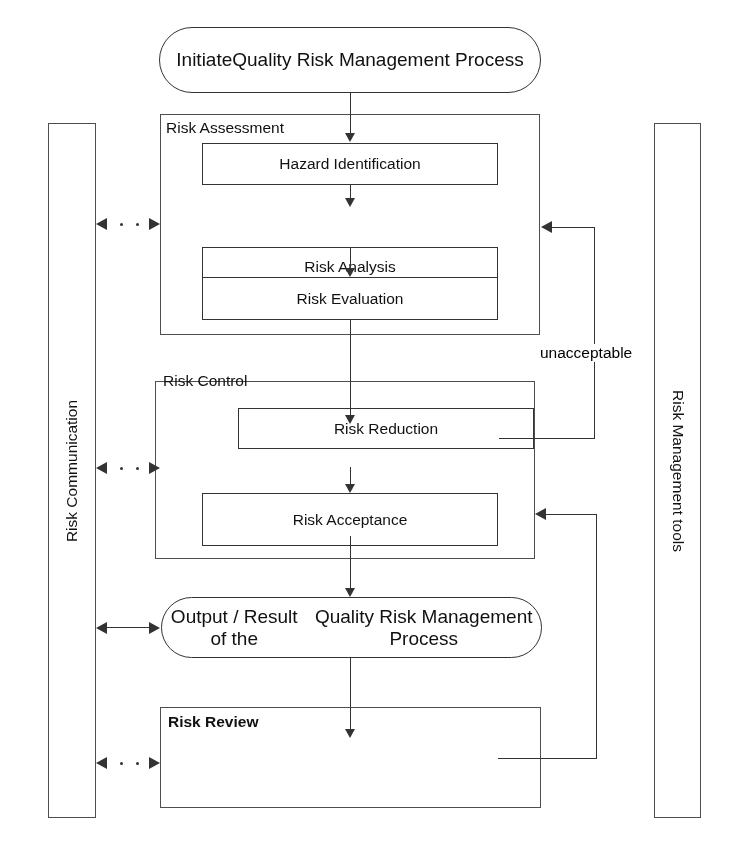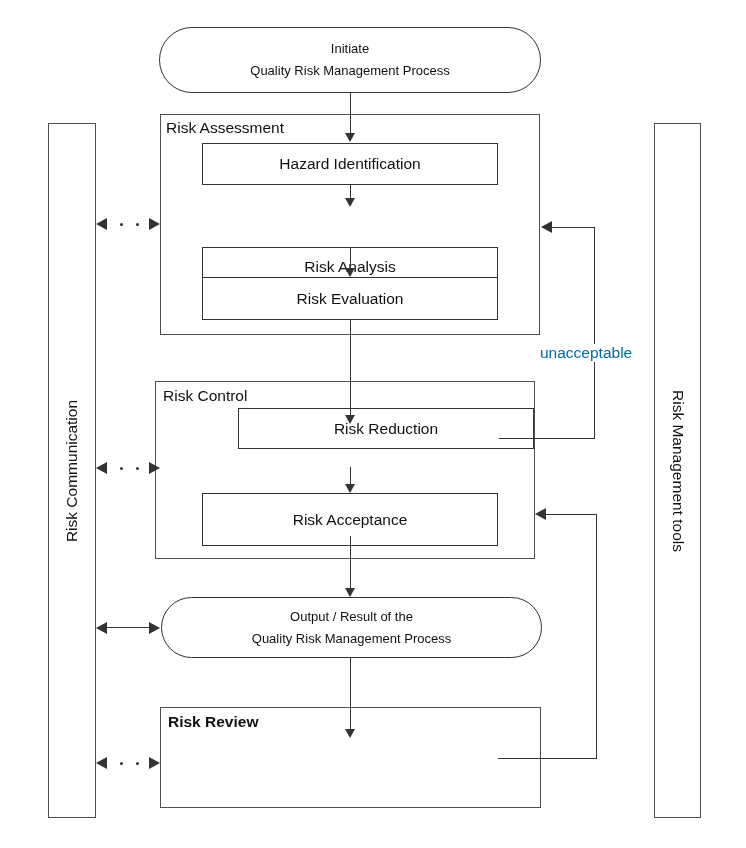--- a/index.html
+++ b/index.html
@@ -12,48 +12,48 @@
   .rot-ccw{transform:translate(-50%,-50%) rotate(-90deg);}
   .rot-cw{transform:translate(-50%,-50%) rotate(90deg);}
   .container-box{position:absolute;border:1px solid #4f4f4f;box-sizing:border-box;background:transparent;}
   .container-label{position:absolute;font-size:15.5px;color:#111;white-space:nowrap;text-align:right;}
   .node{
     position:absolute;border:1px solid #333333;background:#ffffff;box-sizing:border-box;
     display:flex;align-items:center;justify-content:center;font-size:15.5px;text-align:center;
   }
   .oval{
     position:absolute;border:1px solid #333333;background:#ffffff;box-sizing:border-box;
-    display:flex;flex-direction:column;align-items:center;justify-content:center;
-    font-size:13px;line-height:22px;text-align:center;
+    display:flex;align-items:center;justify-content:center;
+    font-size:19px;line-height:22px;text-align:center;
   }
   .hline{position:absolute;height:1px;background:#333333;}
   .vline{position:absolute;width:1px;background:#333333;}
   .arrow-down{position:absolute;width:0;height:0;border-left:5px solid transparent;border-right:5px solid transparent;border-top:9px solid #333333;}
   .arrow-left{position:absolute;width:0;height:0;border-top:6px solid transparent;border-bottom:6px solid transparent;border-right:11px solid #333333;}
   .arrow-right{position:absolute;width:0;height:0;border-top:6px solid transparent;border-bottom:6px solid transparent;border-left:11px solid #333333;}
   .dot{position:absolute;width:3px;height:3px;border-radius:50%;background:#333333;}
-  .edge-label{position:absolute;font-size:15.5px;background:#ffffff;padding:0 2px;white-space:nowrap;color:#0369a1;}
+  .edge-label{position:absolute;font-size:15.5px;background:#ffffff;padding:0 2px;white-space:nowrap;color:#000000;}
 </style>
 </head>
 <body>
 
 <div class="canvas">
 
   <div class="sidebar" style="left:48px;top:123px;width:48px;height:695px;">
     <div class="vtext rot-ccw">Risk Communication</div>
   </div>
   <div class="sidebar" style="left:654px;top:123px;width:47px;height:695px;">
     <div class="vtext rot-cw">Risk Management tools</div>
   </div>
 
   <div class="container-box" style="left:160px;top:114px;width:380px;height:221px;"></div>
   <div class="container-label" style="left:166px;top:119px;">Risk Assessment</div>
 
   <div class="container-box" style="left:155px;top:381px;width:380px;height:178px;"></div>
-  <div class="container-label" style="left:163px;top:387px;">Risk Control</div>
+  <div class="container-label" style="left:163px;top:372px;">Risk Control</div>
 
   <div class="container-box" style="left:160px;top:707px;width:381px;height:101px;"></div>
   <div class="container-label" style="left:168px;top:713px;font-weight:bold;">Risk Review</div>
 
   <div class="node" style="left:202px;top:143px;width:296px;height:42px;">
     <span>Hazard Identification</span>
   </div>
   <div class="node" style="left:202px;top:207px;width:296px;height:40px;margin-top:40px;">
     <span>Risk Analysis</span>
   </div>

